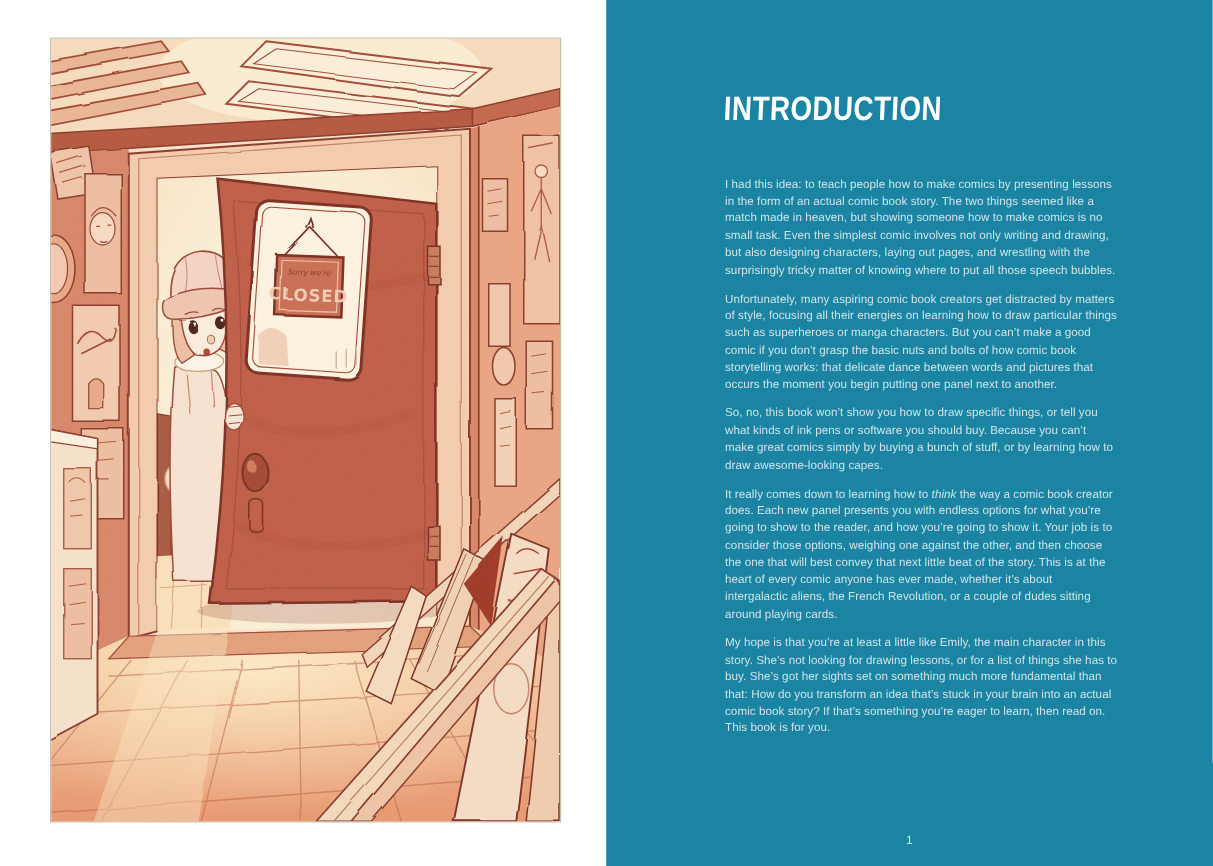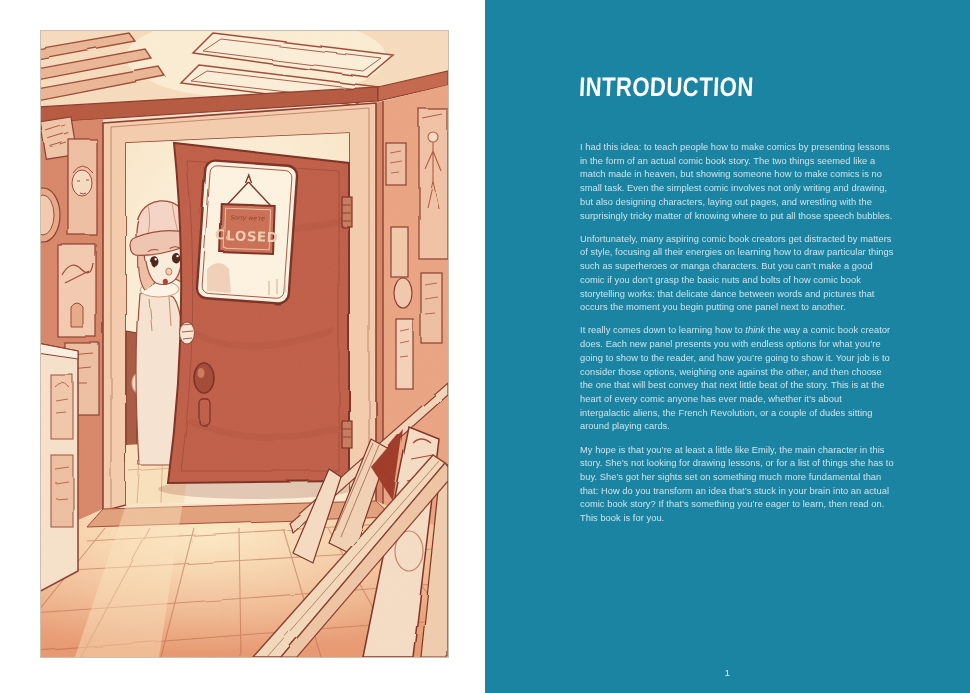--- a/index.html
+++ b/index.html
@@ -265,20 +265,21 @@
       </svg>
     </div>
   </div>
 
   <div class="right-page">
     <h1 class="intro-title">INTRODUCTION</h1>
 
     <div class="body-col">
       <p>I had this idea: to teach people how to make comics by presenting lessons in the form of an actual comic book story. The two things seemed like a match made in heaven, but showing someone how to make comics is no small task. Even the simplest comic involves not only writing and drawing, but also designing characters, laying out pages, and wrestling with the surprisingly tricky matter of knowing where to put all those speech bubbles.</p>
       <p>Unfortunately, many aspiring comic book creators get distracted by matters of style, focusing all their energies on learning how to draw particular things such as superheroes or manga characters. But you can’t make a good comic if you don’t grasp the basic nuts and bolts of how comic book storytelling works: that delicate dance between words and pictures that occurs the moment you begin putting one panel next to another.</p>
+      <p>So, no, this book won’t show you how to draw specific things, or tell you what kinds of ink pens or software you should buy. Because you can’t make great comics simply by buying a bunch of stuff, or by learning how to draw awesome-looking capes.</p>
       <p><span>It really comes down to learning how to </span><em>think</em><span> the way a comic book creator does. Each new panel presents you with endless options for what you’re going to show to the reader, and how you’re going to show it. Your job is to consider those options, weighing one against the other, and then choose the one that will best convey that next little beat of the story. This is at the heart of every comic anyone has ever made, whether it’s about intergalactic aliens, the French Revolution, or a couple of dudes sitting around playing cards.</span></p>
       <p>My hope is that you’re at least a little like Emily, the main character in this story. She’s not looking for drawing lessons, or for a list of things she has to buy. She’s got her sights set on something much more fundamental than that: How do you transform an idea that’s stuck in your brain into an actual comic book story? If that’s something you’re eager to learn, then read on. This book is for you.</p>
     </div>
 
     <div class="page-num">1</div>
   </div>
 
 </div>
 
 </body></html>

